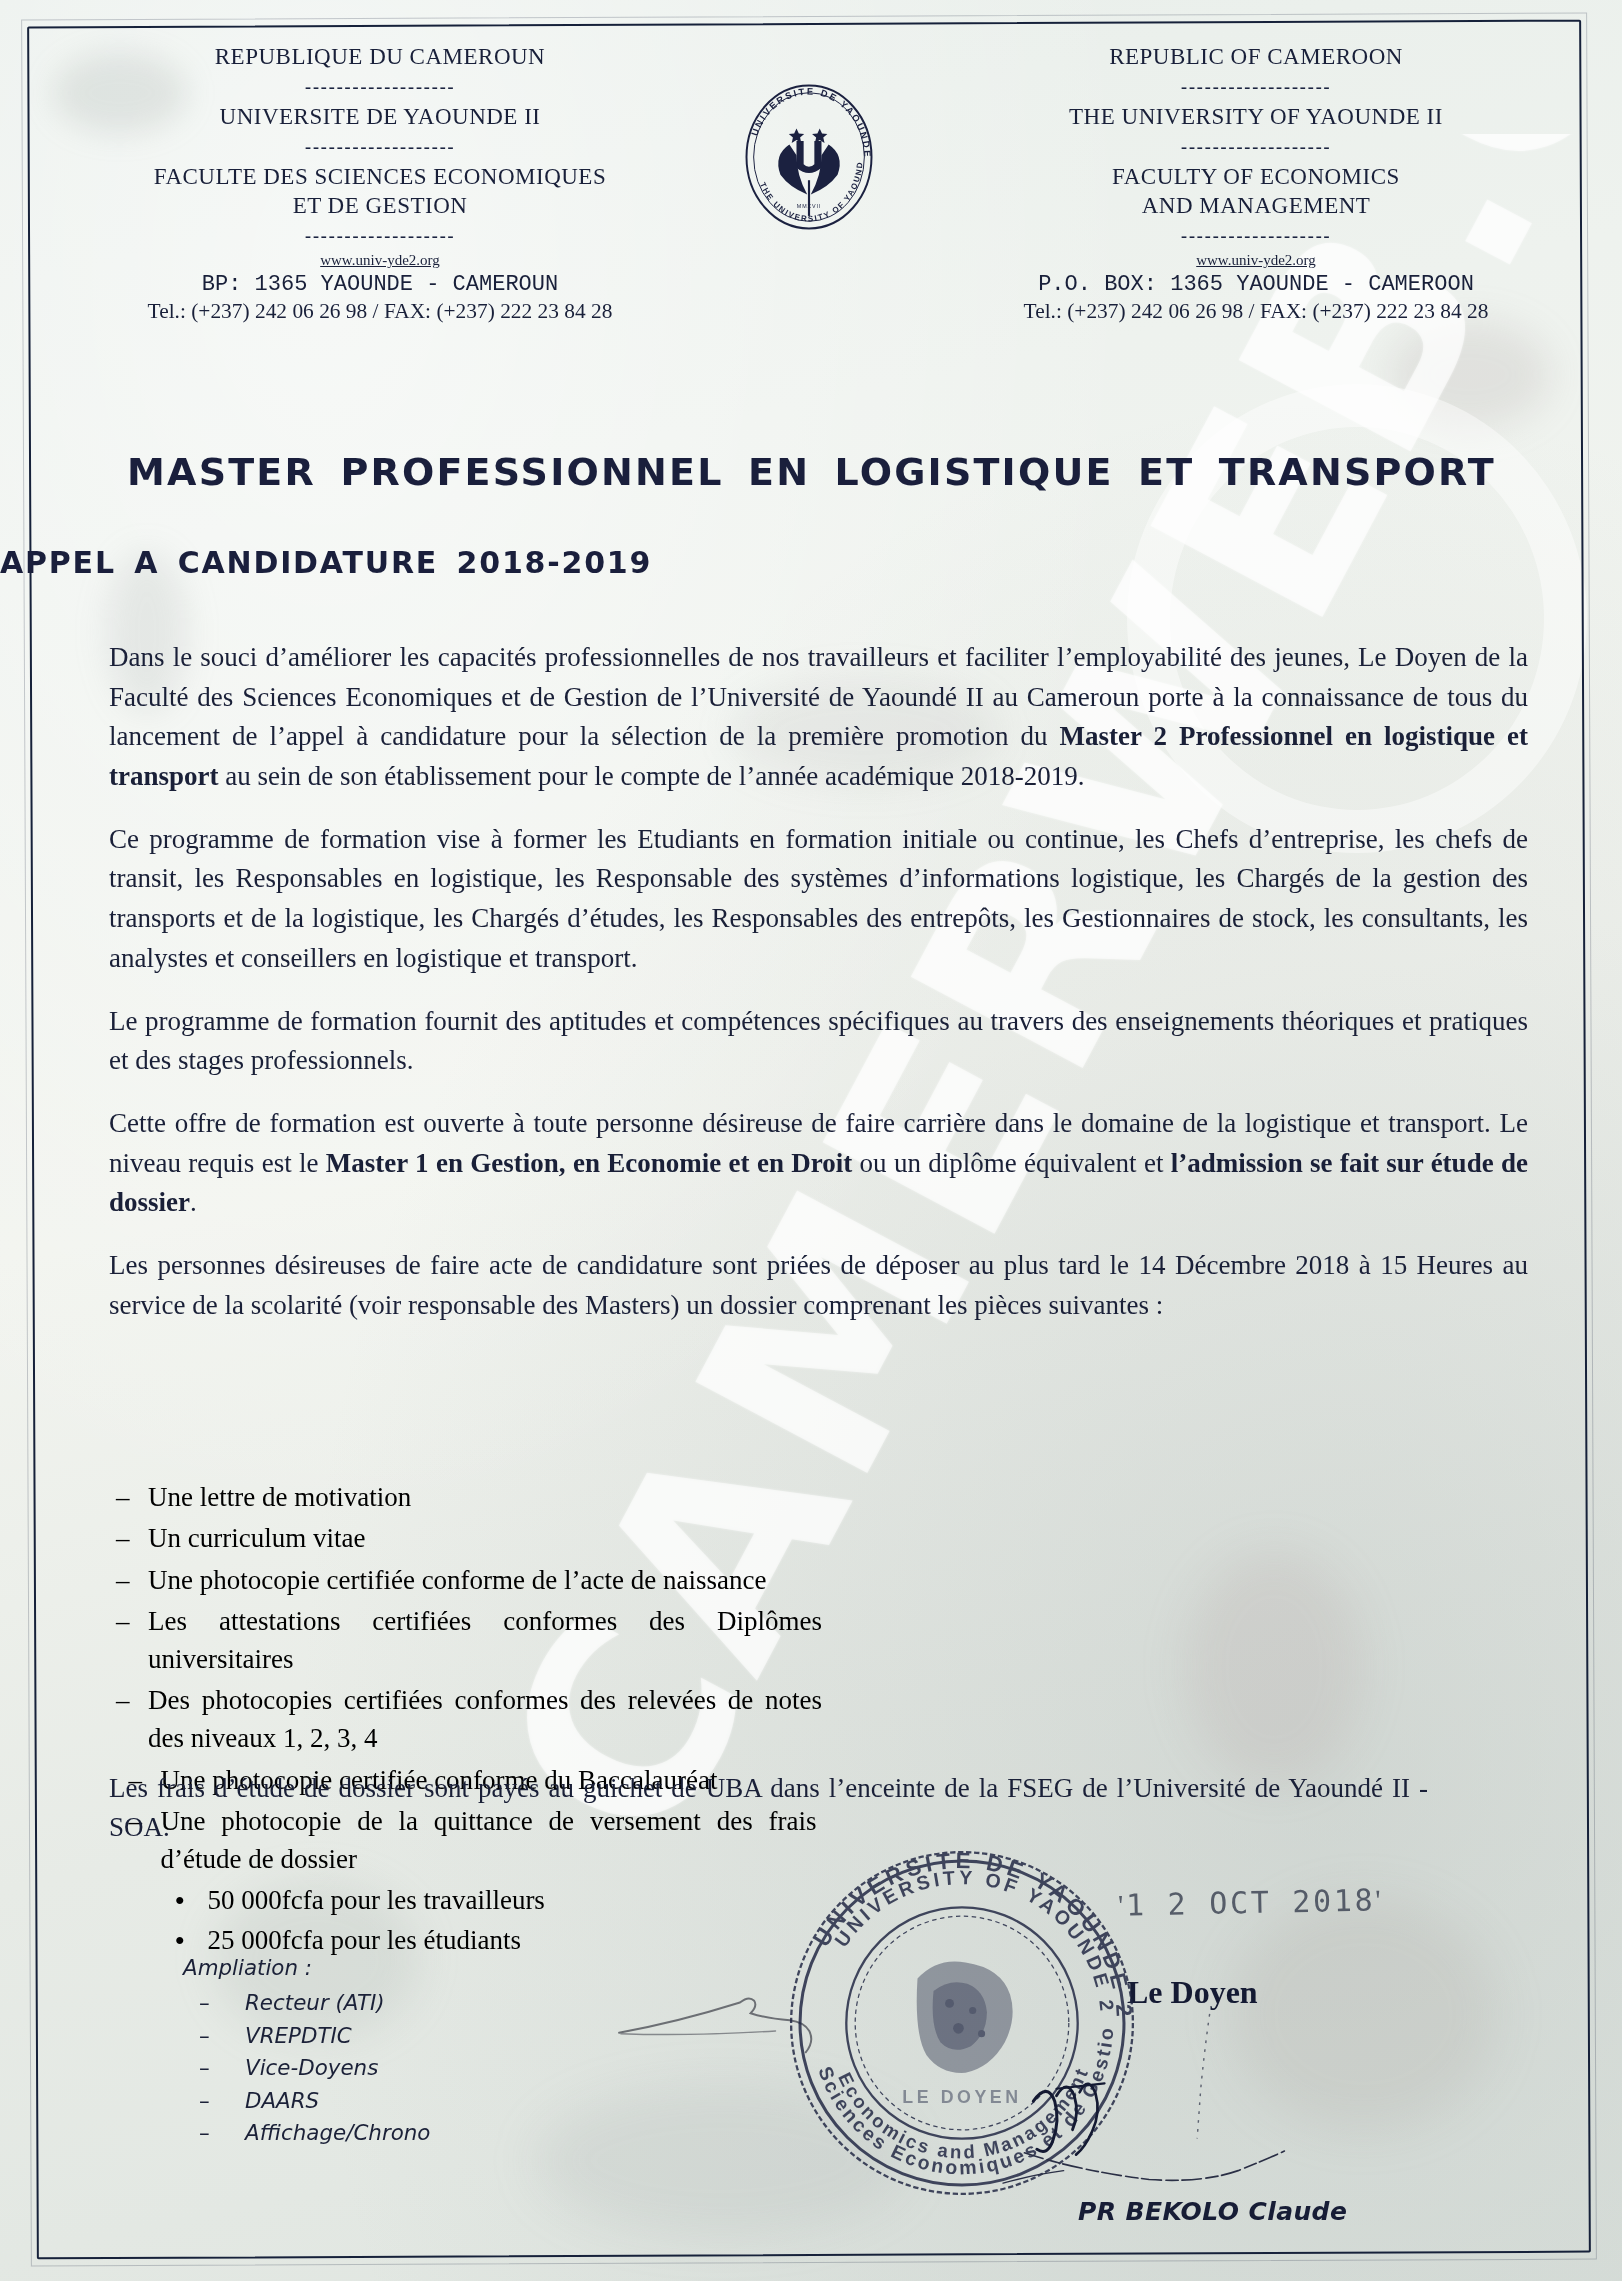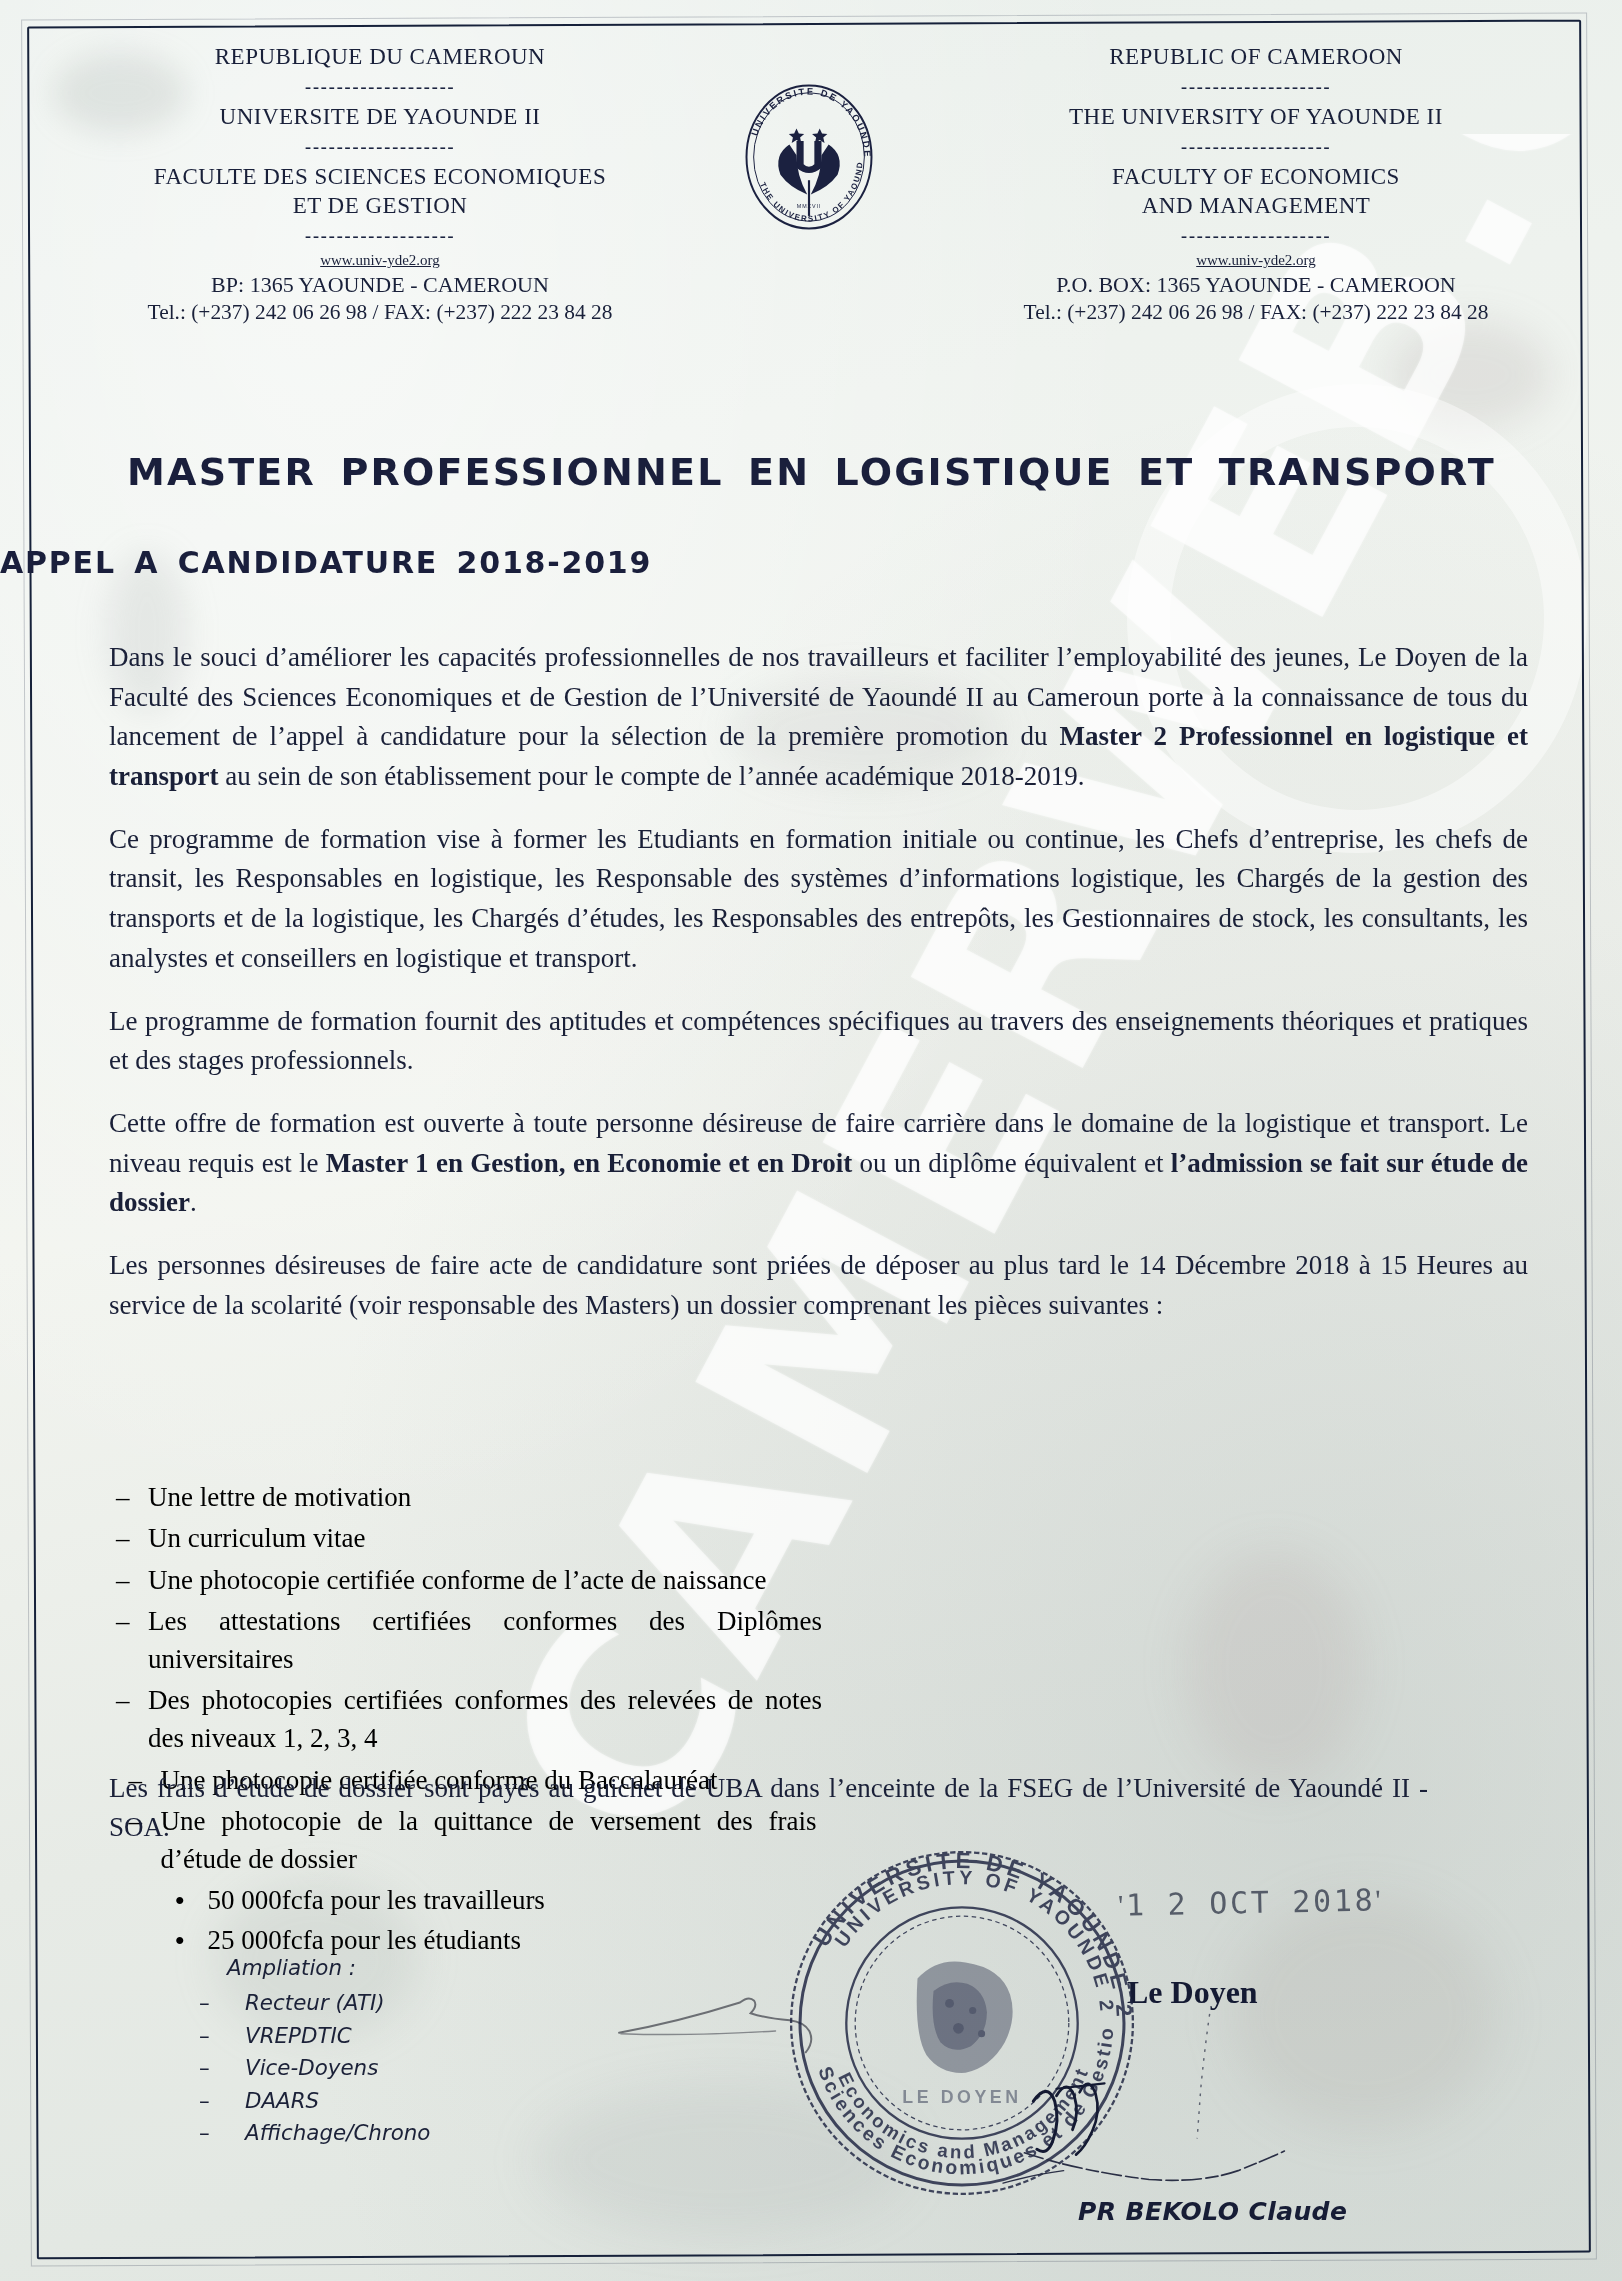--- a/index.html
+++ b/index.html
@@ -71,21 +71,21 @@
     font-size:23px; letter-spacing:0.5px; line-height:1.26;
     font-family:"Liberation Serif", serif;
     white-space:nowrap;
   }
   .head-sep{
     font-size:19.6px; letter-spacing:1.4px; line-height:1.0;
     margin:6.2px 0 5.3px; color:#1b2340;
     font-family:"Liberation Sans", sans-serif;
   }
   .head-url{ font-size:15px; text-decoration:underline; margin-top:2.7px; }
-  .head-addr{ font-size:22px; margin-top:2.7px; white-space:nowrap; }
+  .head-addr{ font-size:22px; margin-top:2.7px; white-space:nowrap;font-family:Liberation Mono, monospace; }
   .head-tel{ font-size:21.4px; margin-top:1.8px; white-space:nowrap; }
 
   
   #crest{
     position:absolute; left:50%; top:39px; transform:translateX(-50%);
     width:150px; height:150px;
   }
 
   
   #title-main{
@@ -148,21 +148,21 @@
 
   
   #ampliation{
     position:absolute; left:183px; top:1952px; width:463px;
     font-family:"DejaVu Sans", sans-serif;
     font-style:italic;
     font-size:21.4px;
     line-height:1.52;
     color:#1b2138;
   }
-  #ampliation .amp-title{ margin-bottom:2.7px;margin-left:44px; }
+  #ampliation .amp-title{ margin-bottom:2.7px; }
   #ampliation .amp-item{ position:relative; padding-left:62px; }
   #ampliation .amp-item:before{
     content:"\2013"; position:absolute; left:16px; top:0; font-style:normal;
   }
 
   #pen-squiggle{ position:absolute; left:615px; top:1983px; width:241px; height:80px; }
 
   
   #date-stamp{
     position:absolute; left:1118px; top:1885px;

